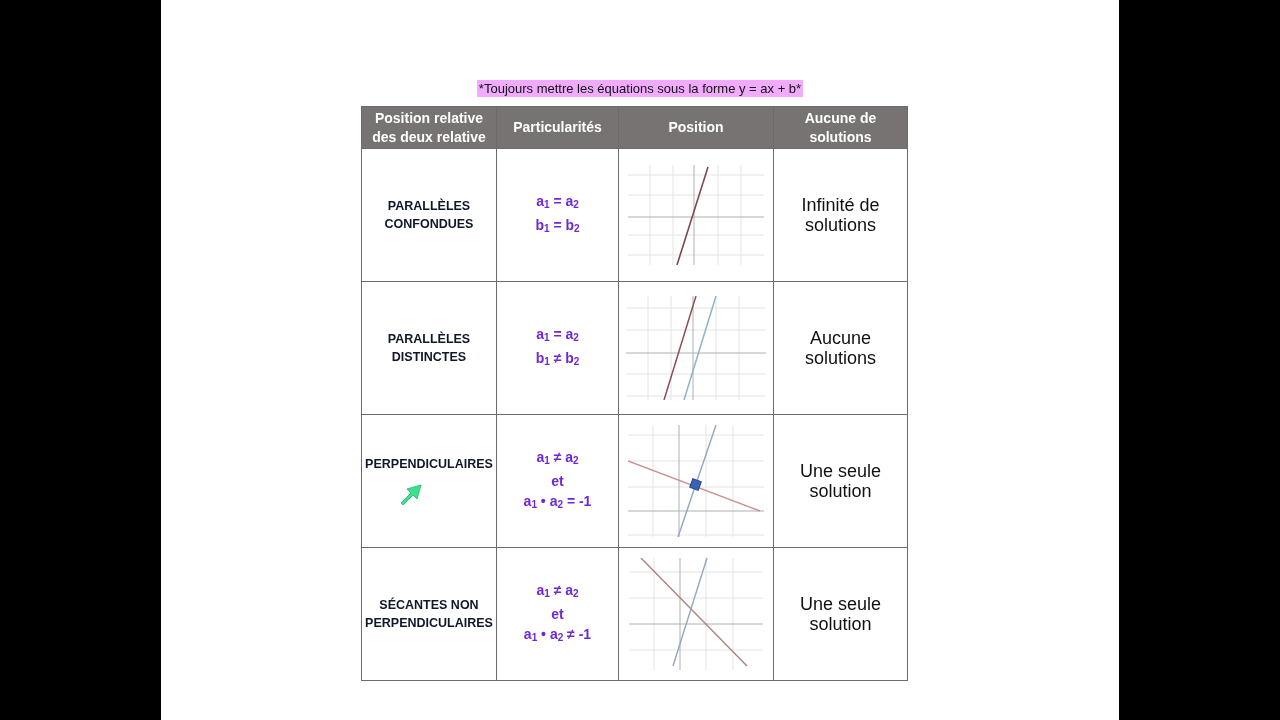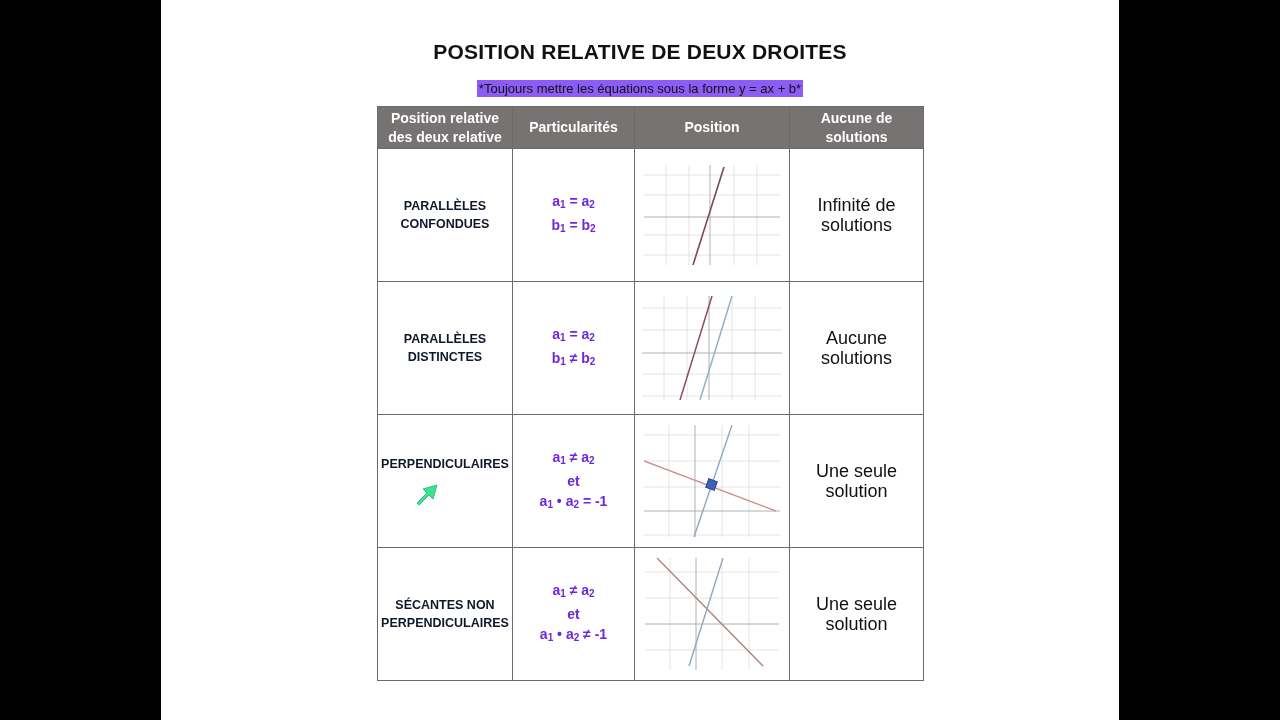--- a/index.html
+++ b/index.html
@@ -1,37 +1,36 @@
 <!DOCTYPE html>
 <html><head>
 <meta charset="utf-8">
 <style>
   html, body { margin:0; padding:0; }
   body { width:1280px; height:720px; background:#000; position:relative; overflow:hidden; font-family:"Liberation Sans", sans-serif; }
   .page { position:absolute; left:161px; top:0; width:958px; height:720px; background:#fff; }
   .title { position:absolute; left:0; width:958px; top:40px; text-align:center; font-weight:bold; font-size:21px; color:#111; letter-spacing:0.2px; }
   .note-wrap { position:absolute; left:0; width:958px; top:79px; text-align:center; }
-  .note { background:#8b5cf6; font-size:13px; color:#111; padding:1px 2px; }
-  table.grid { position:absolute; left:216px; top:106px; border-collapse:collapse; table-layout:fixed;padding-left:24px; }
+  .note { background:#f0abfc; font-size:13px; color:#111; padding:1px 2px; }
+  table.grid { position:absolute; left:200px; top:106px; border-collapse:collapse; table-layout:fixed;padding-left:24px; }
   table.grid th, table.grid td { border:1px solid #6b6b6b; text-align:center; vertical-align:middle; padding:0; }
   table.grid th { background:#777373; color:#fff; font-weight:bold; font-size:14px; height:41px; line-height:19px; }
   table.grid td { height:132px; }
   .c1 { width:135px; } .c2 { width:122px; } .c3 { width:155px; } .c4 { width:134px; }
   .pos { color:#0f172a; font-weight:bold; font-size:12.5px; line-height:18px; }
   .part { font-weight:bold; font-size:14px; color:#6d28d9; line-height:20px; }
   .sol { font-size:18px; color:#111; line-height:20px; }
   sub { font-size:10px; vertical-align:-2px; }
   .graph { display:block; margin:0 auto; }
   .arrow { display:block; margin:8px auto 0 35px; }
 </style>
 </head>
 <body>
 
 <div class="page">
-  <div class="title">POSITION RELATIVE DE DEUX DROITES</div>
   <div class="note-wrap">
     <span class="note">*Toujours mettre les équations sous la forme y = ax + b*</span>
   </div>
 
   <table class="grid">
     <colgroup>
         <col class="c1">
         <col class="c2">
         <col class="c3">
         <col class="c4">

